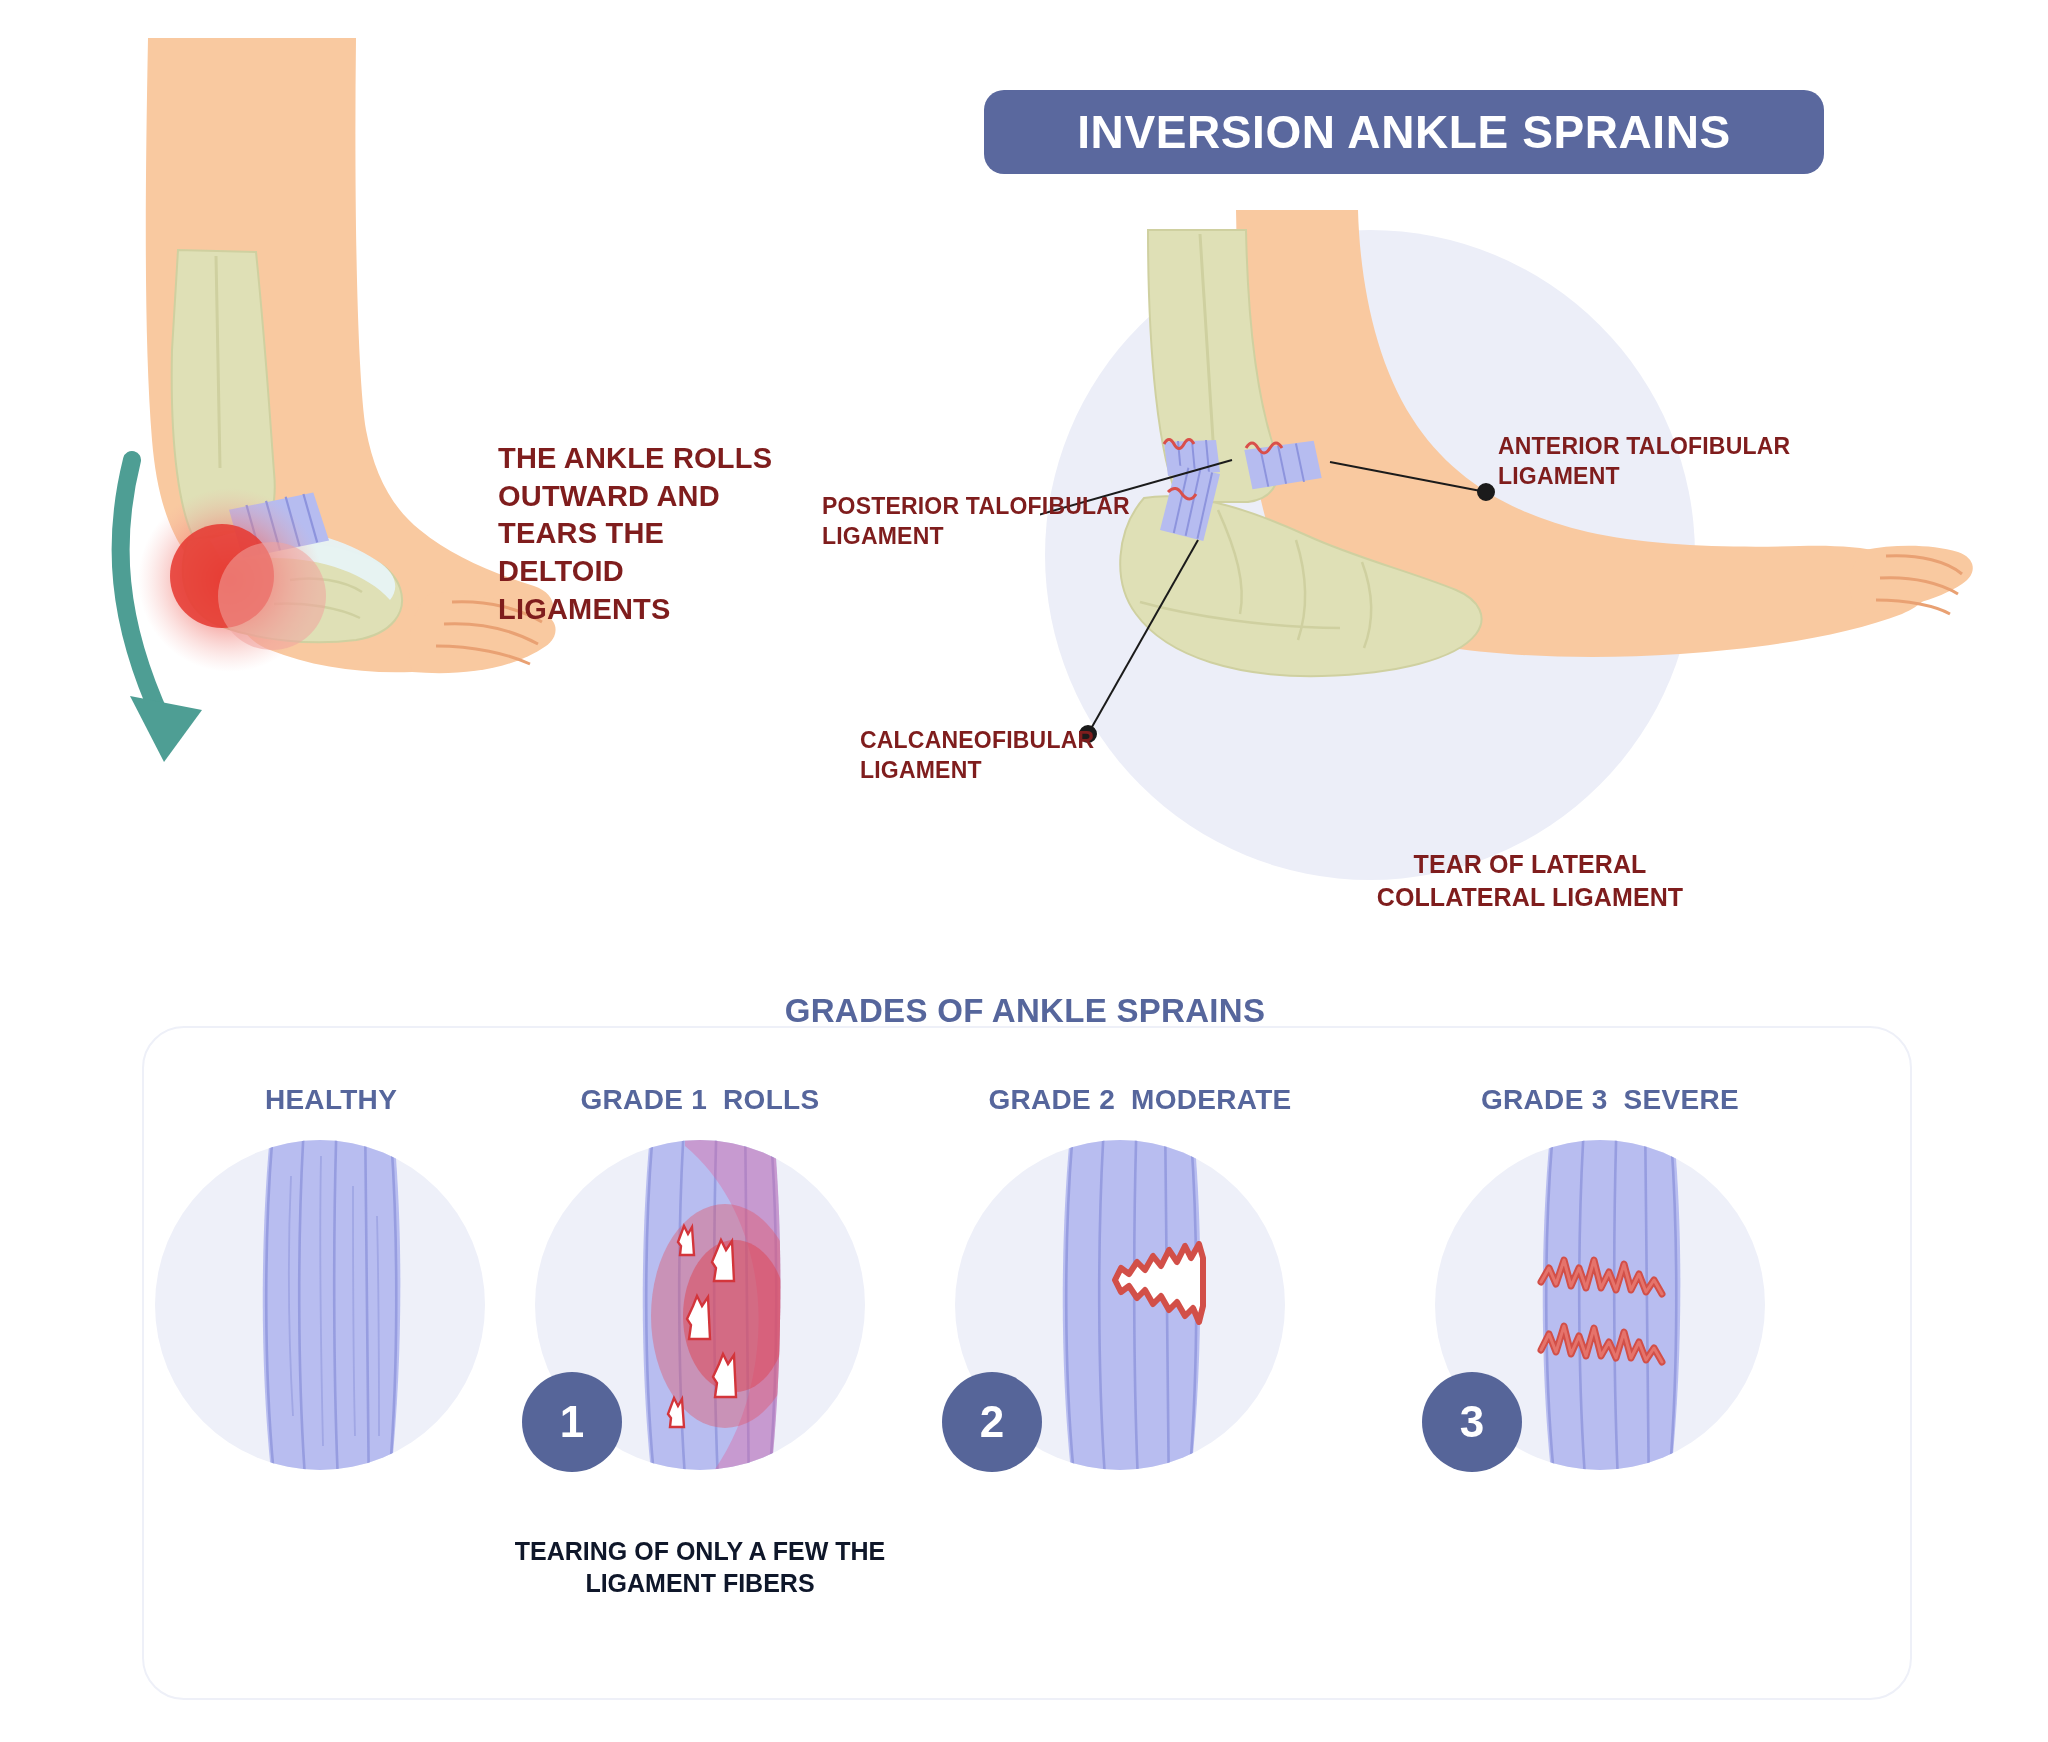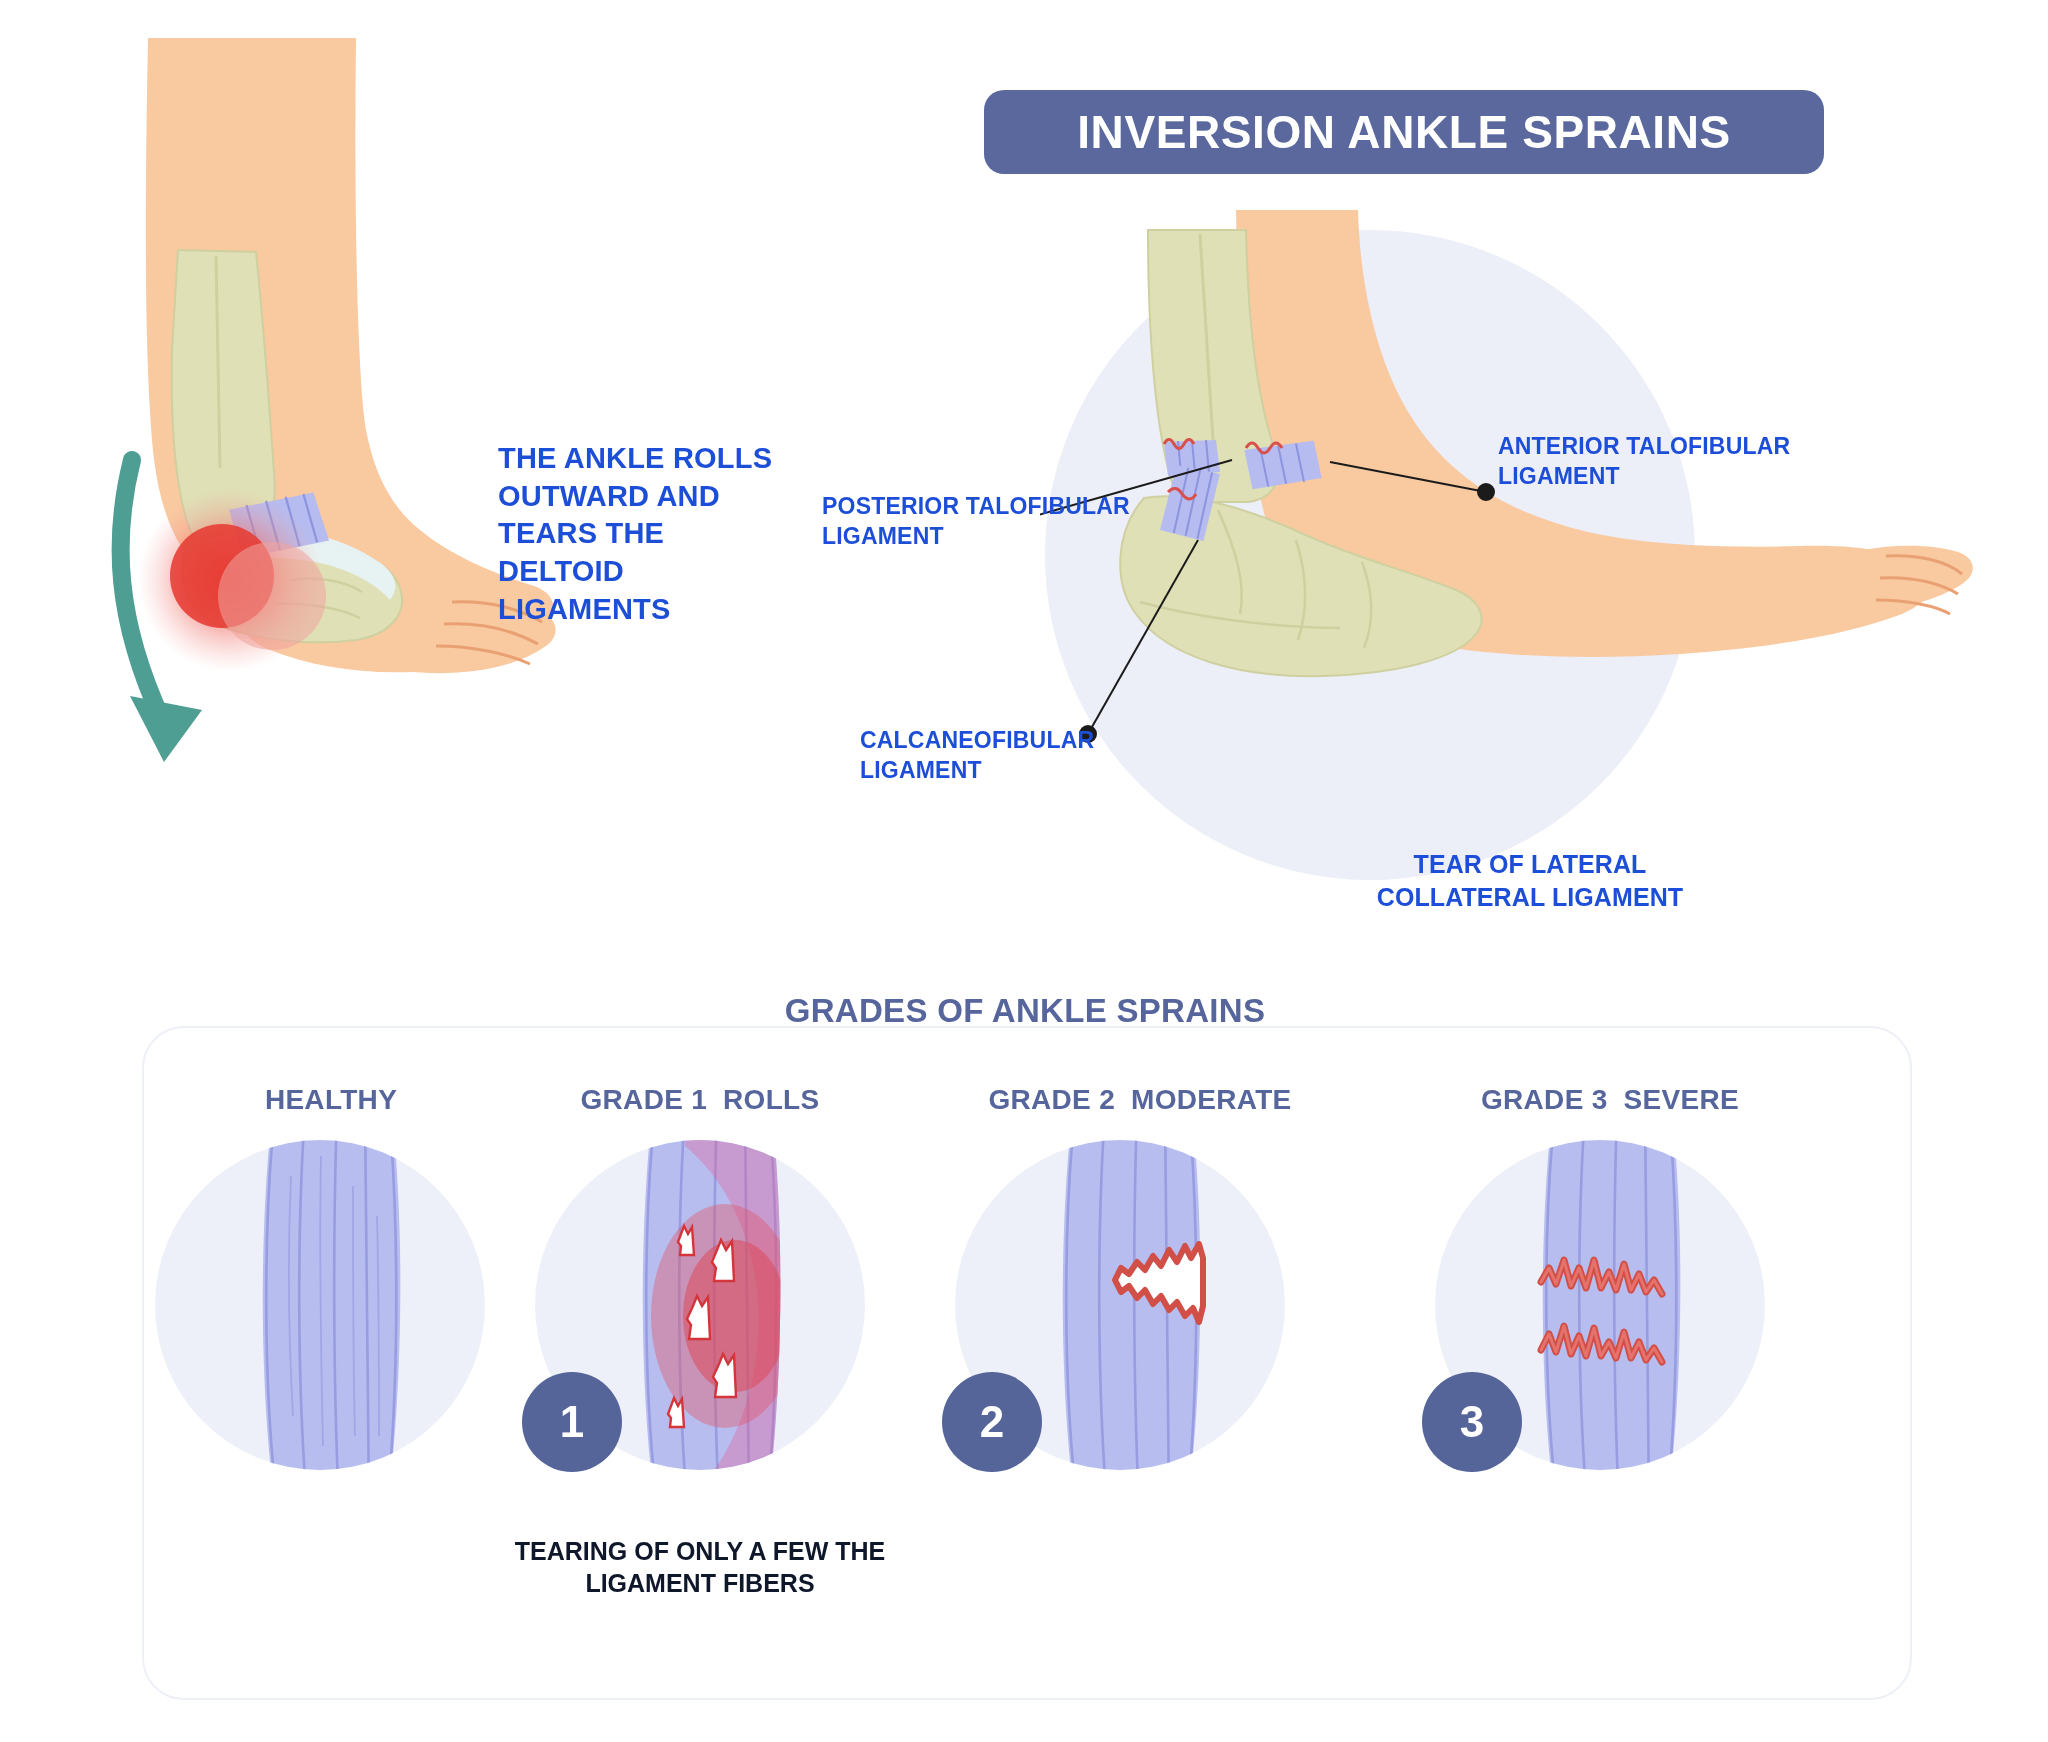--- a/index.html
+++ b/index.html
@@ -16,21 +16,21 @@
     background:#5a689e;border-radius:20px;
     display:flex;align-items:center;justify-content:center;margin-left:16px;
   }
   #title-banner .t{
     color:#ffffff;font-size:46px;font-weight:bold;letter-spacing:.6px;
     white-space:nowrap;
   }
 
   
   .lbl{
-    color:#1d4ed8;font-weight:bold;line-height:1.30;
+    color:#7f1d1d;font-weight:bold;line-height:1.30;
   }
   .lbl-lg{font-size:29px;letter-spacing:.2px;}
   .lbl-md{font-size:23px;letter-spacing:.2px;}
   .lbl-cap{font-size:25px;letter-spacing:.1px;}
 
   #callout-left{left:498px;top:440px;width:300px;}
   #lbl-ptfl{left:822px;top:492px;width:330px;}
   #lbl-atfl{left:1498px;top:432px;width:320px;}
   #lbl-cfl{left:860px;top:726px;width:300px;}
   #lbl-tear-lcl{left:1330px;top:848px;width:400px;text-align:center;}

